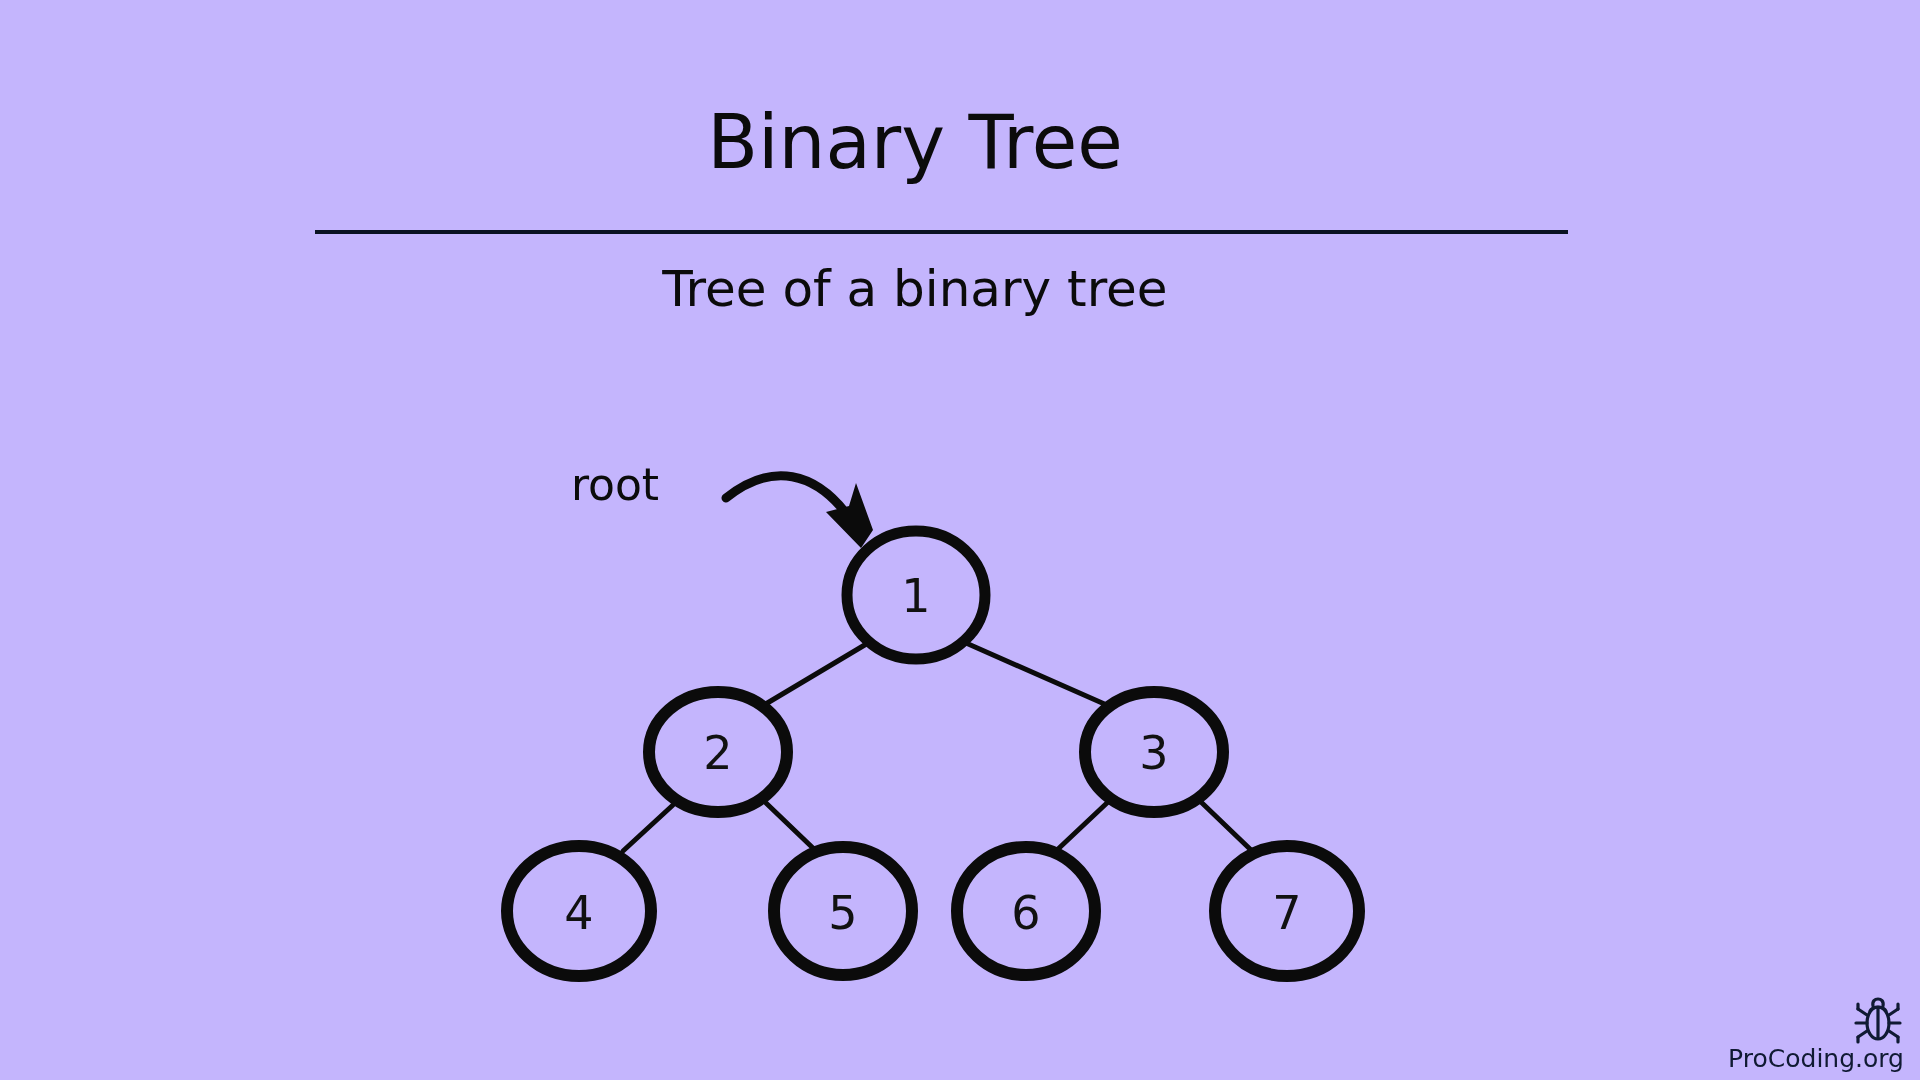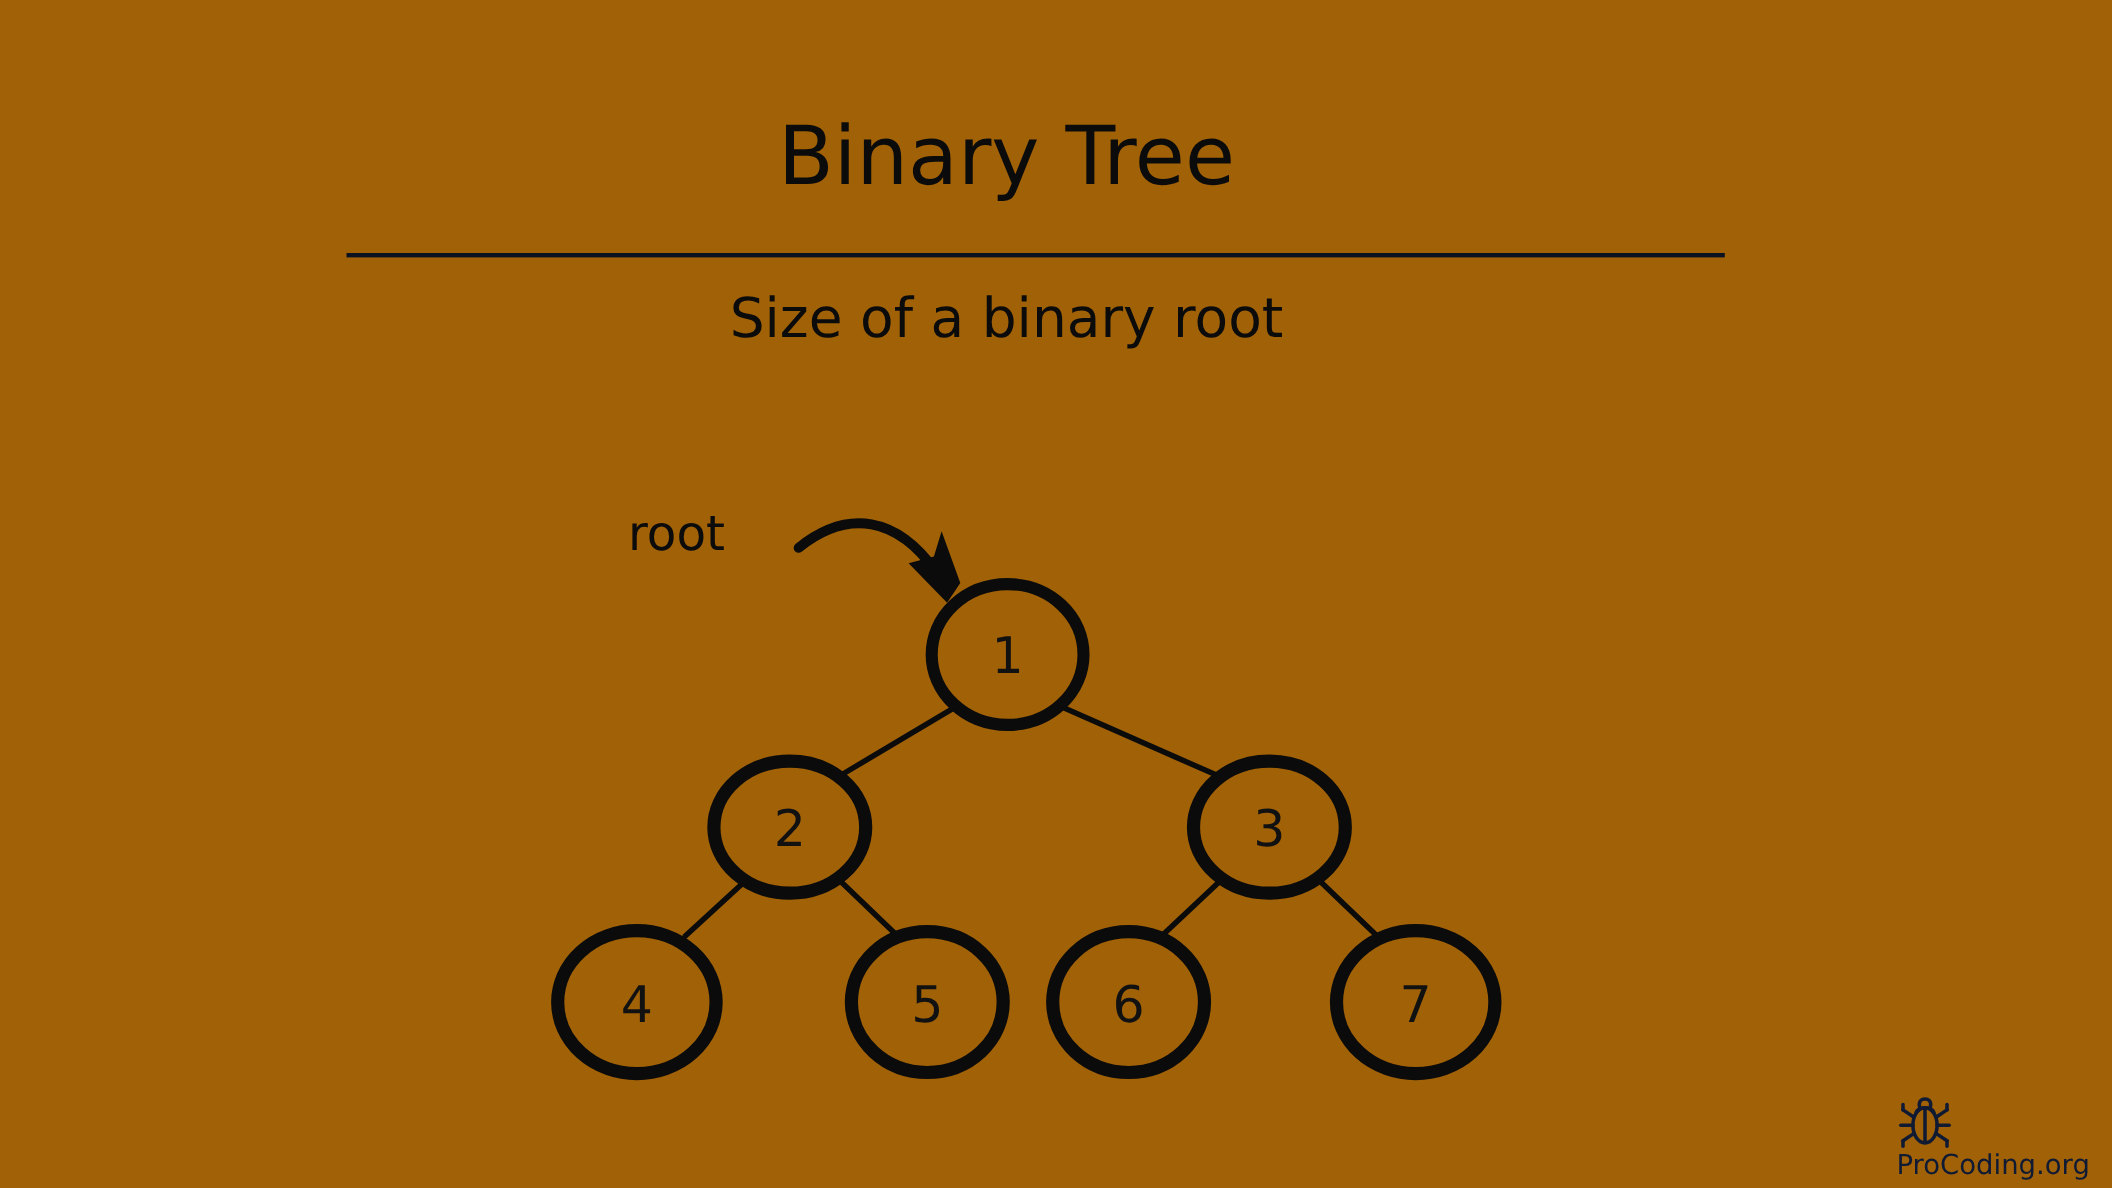--- a/index.html
+++ b/index.html
@@ -76,46 +76,46 @@
     font-family: "DejaVu Sans", sans-serif;
     font-size: 44px;
     fill: #0b0b0b;
   }
   
   #watermark {
     position: absolute;
     right: 16px;
     bottom: 6px;
     width: 180px;
-    text-align: left;
+    text-align: right;
   }
   #watermark-icon {
     display: block;
     margin: 0 auto;
     line-height: 0;
   }
   #watermark-text {
     display: block;
     font-family: "DejaVu Sans", sans-serif;
     font-size: 25px;
     line-height: 30px;
     color: #101a33;
     letter-spacing: 0px;
   }
 </style>
 </head>
 <body>
 
-<div id="slide" style="background: #a16207;">
+<div id="slide" style="background: #c4b5fd;">
 
   <div id="slide-title">Binary Tree</div>
 
   <div id="title-divider"></div>
 
-  <div id="slide-subtitle">Size of a binary root</div>
+  <div id="slide-subtitle">Tree of a binary tree</div>
 
   <div id="tree-diagram">
     <svg id="tree-svg" width="1920" height="1080" viewBox="0 0 1920 1080">
 
       <g>
         <line x1="857" y1="643" x2="753" y2="705" stroke="#0b0b0b" stroke-width="5" stroke-linecap="round"></line>
         <line x1="955" y1="643" x2="1098" y2="706" stroke="#0b0b0b" stroke-width="5" stroke-linecap="round"></line>
         <line x1="662" y1="805" x2="612" y2="851" stroke="#0b0b0b" stroke-width="5" stroke-linecap="round"></line>
         <line x1="755" y1="803" x2="804" y2="850" stroke="#0b0b0b" stroke-width="5" stroke-linecap="round"></line>
         <line x1="1097" y1="802" x2="1046" y2="850" stroke="#0b0b0b" stroke-width="5" stroke-linecap="round"></line>

